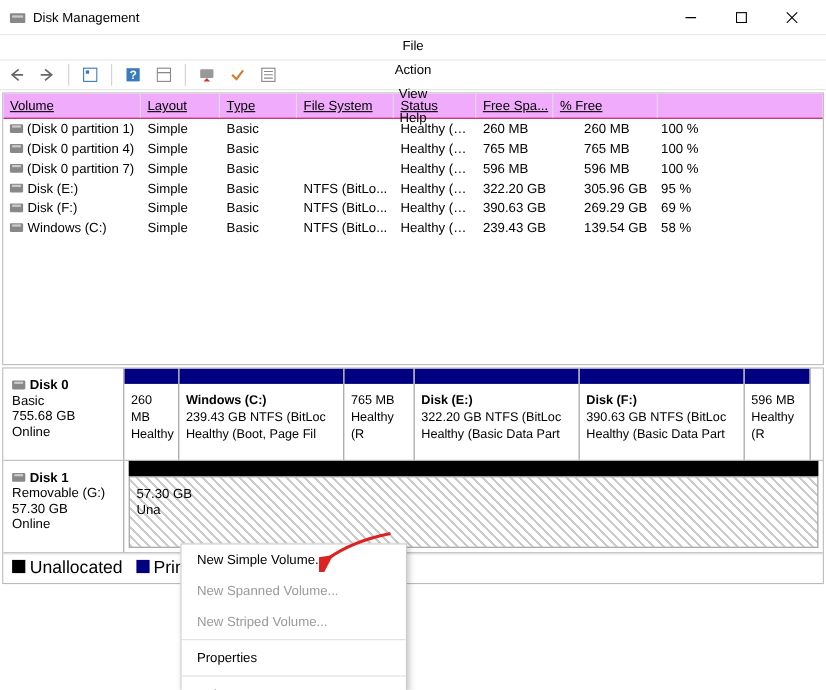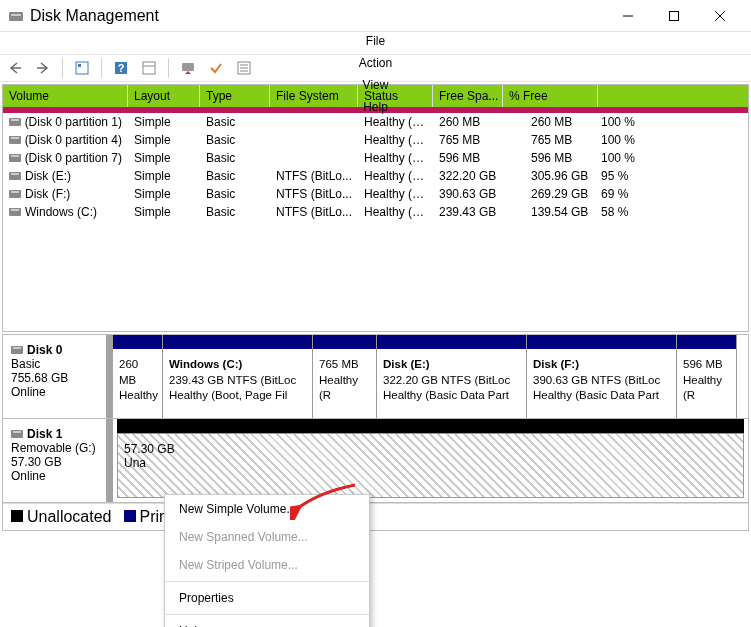--- a/index.html
+++ b/index.html
@@ -1,46 +1,46 @@
 <!DOCTYPE html>
 <html><head>
 <meta charset="utf-8">
 <style>
 * { box-sizing: border-box; margin: 0; padding: 0; }
 body { font-family: "Segoe UI", Tahoma, sans-serif; font-size: 12px; background: #fff; width: 751px; height: 627px; overflow: hidden; position: relative; }
 .titlebar { height: 32px; display: flex; align-items: center; padding: 0 8px; border-bottom: 1px solid #e5e5e5; }
 .titlebar .app-icon { width: 16px; height: 16px; margin-right: 6px; }
-.titlebar .title { flex: 1; font-size: 16px; }
+.titlebar .title { flex: 1; font-size: 12px; }
 .titlebar .win-controls { display: flex; }
 .titlebar .win-controls div { width: 46px; height: 32px; display: flex; align-items: center; justify-content: center; }
 .menubar { height: 22px; display: flex; align-items: center; padding: 0 4px; gap: 4px; flex-direction: column; }
 .menubar span { padding: 2px 8px; cursor: default; }
 .toolbar { height: 28px; border-top: 1px solid #e5e5e5; border-bottom: 1px solid #e5e5e5; display: flex; align-items: center; padding: 0 4px; gap: 6px; }
 .toolbar .tb-btn { width: 22px; height: 22px; display: flex; align-items: center; justify-content: center; border: 1px solid transparent; }
 .toolbar .sep { width: 1px; height: 20px; background: #d0d0d0; margin: 0 2px; }
 .vol-table { border: 1px solid #bbb; margin: 2px; height: 248px; overflow: hidden; }
-.vol-header { display: flex; background: #84cc16; border-bottom: 6px solid #be185d; }
+.vol-header { display: flex; background: #f0abfc; border-bottom: 1px solid #be185d; text-decoration: underline; }
 .vol-header .h { border-right: 1px solid #ddd; padding: 4px 6px; font-size: 12px; text-align: left; overflow: hidden; white-space: nowrap; }
 .vol-body { }
 .vol-row { display: flex; }
 .vol-row .c { padding: 2px 6px; overflow: hidden; white-space: nowrap; text-overflow: ellipsis; }
 .vol-row .c0 { display: flex; align-items: center; gap: 4px; }
 .disk-icon { width: 12px; height: 8px; background: #888; border-radius: 1px; display: inline-block; position: relative; }
 .disk-icon::before { content: ''; position: absolute; left: 2px; top: 1px; width: 8px; height: 2px; background: #ccc; }
 .c0w { width: 125px; }
 .c1w { width: 72px; }
 .c2w { width: 70px; }
 .c3w { width: 88px; }
 .c4w { width: 75px; }
 .c5w { width: 92px; }
 .c6w { width: 70px; }
 .c7w { width: 95px; }
 .disk-panel { border: 1px solid #bbb; margin: 2px; }
 .disk-row { display: flex; border-bottom: 1px solid #bbb; }
-.disk-info { width: 110px; padding: 8px; border-right: 7px solid #a3a3a3; }
+.disk-info { width: 110px; padding: 8px; border-right: 1px solid #a3a3a3; }
 .disk-info b { display: flex; align-items: center; gap: 4px; }
 .disk-parts { flex: 1; display: flex; }
 .part { border-right: 1px solid #999; display: flex; flex-direction: column; overflow: hidden; }
 .part-bar { height: 14px; }
 .part-body { padding: 8px 6px; font-size: 11.5px; line-height: 1.35; overflow: hidden; }
 .bar-navy { background: #000080; }
 .bar-black { background: #000; }
 .hatch { background: repeating-linear-gradient(45deg, #ccc 0, #ccc 2px, #fff 2px, #fff 6px); flex: 1; border: 1px solid #999; margin: 0; }
 .legend { padding: 4px 8px; display: flex; gap: 12px; align-items: center; font-size: 16px; border-top: 1px solid #ddd; }
 .legend .sw { width: 12px; height: 12px; display: inline-block; margin-right: 4px; }

